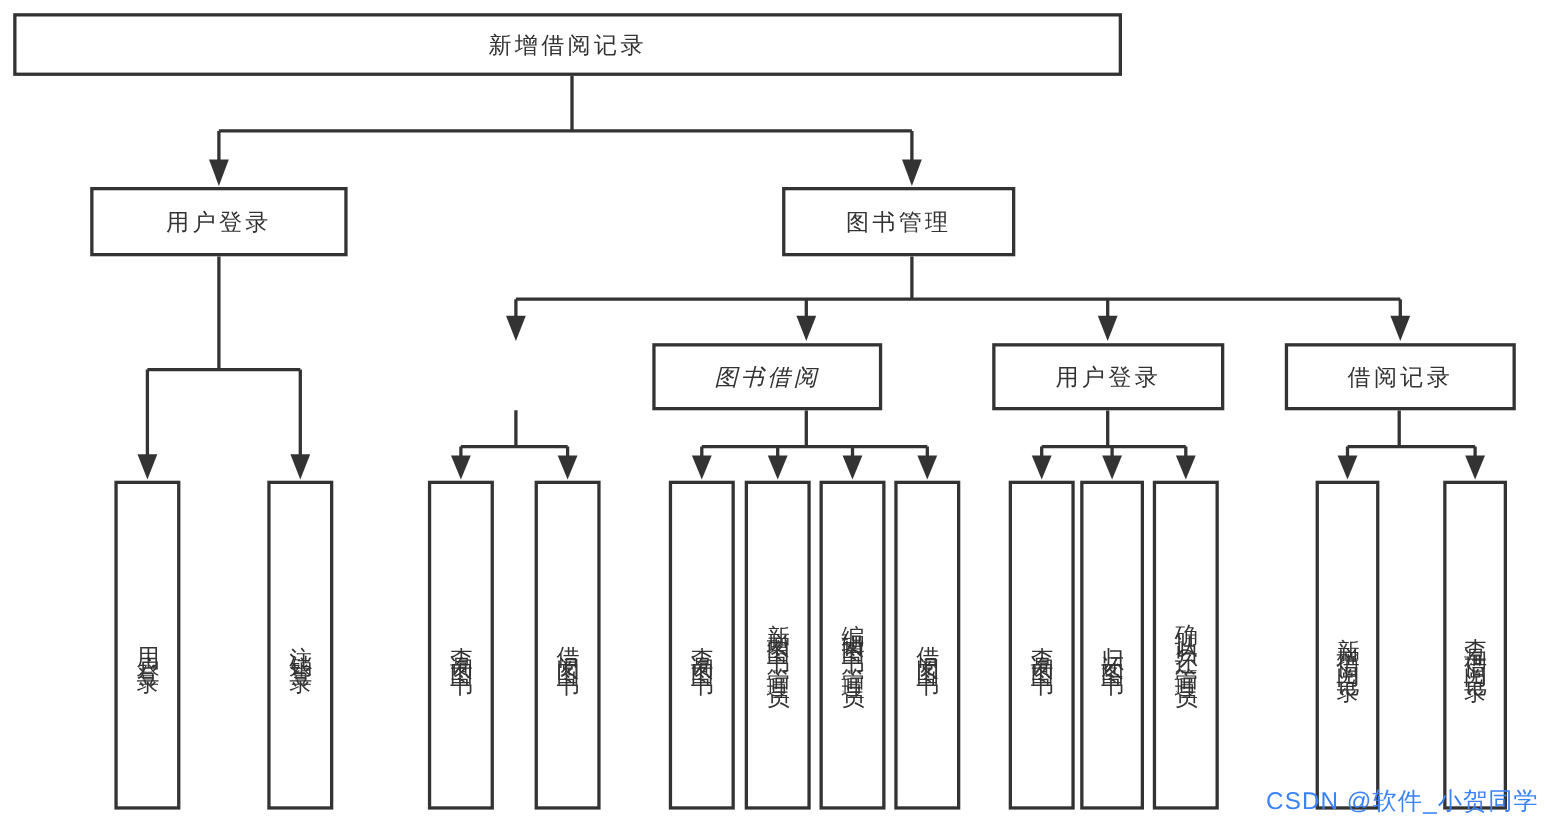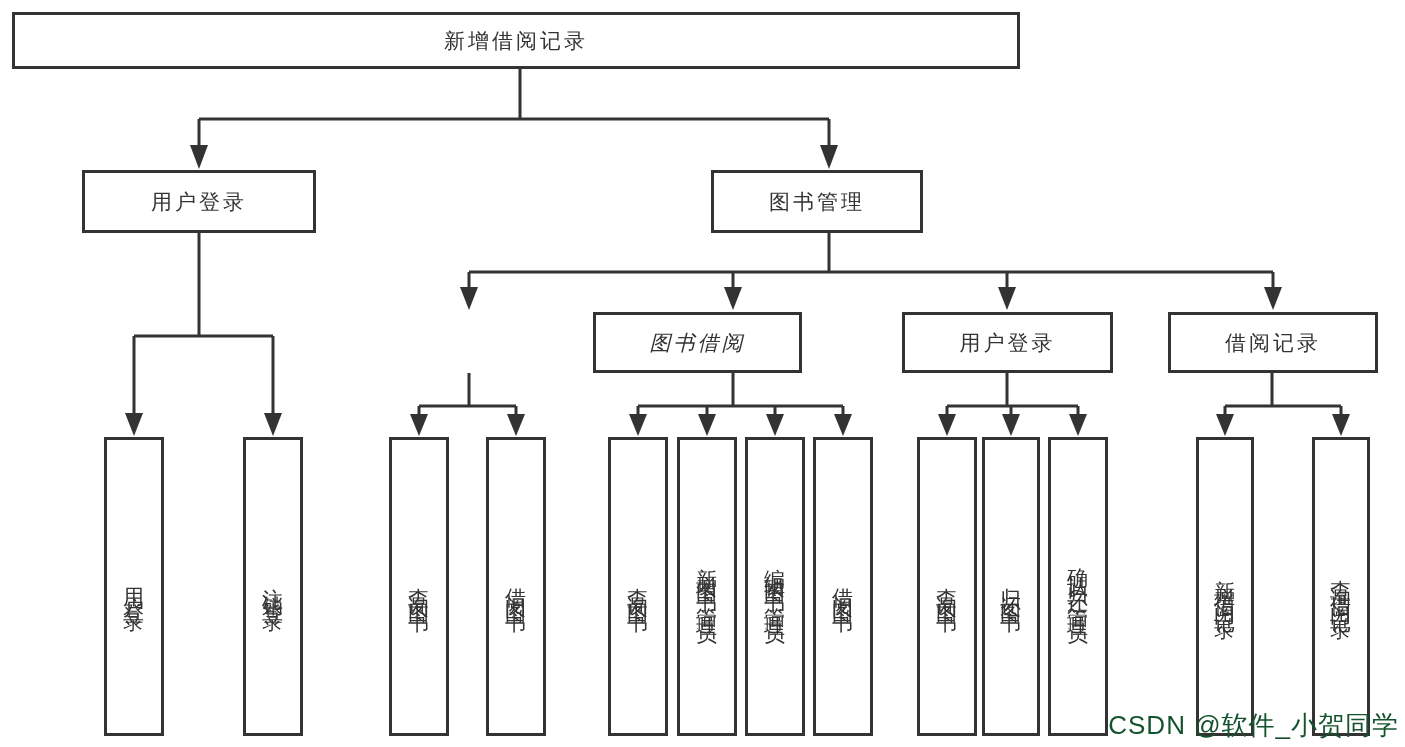--- a/index.html
+++ b/index.html
@@ -42,23 +42,23 @@
     writing-mode: vertical-rl;
     text-orientation: mixed;
     font-size: 21px;
     letter-spacing: 8px;
     line-height: 1;
   }
   .watermark {
     position: absolute;
     right: 6px;
     bottom: 4px;
-    font-size: 26px;
+    font-size: 22px;
     letter-spacing: 1px;
-    color: #14532d;
+    color: #3b82f6;
     white-space: nowrap;
   }
 </style>
 </head>
 <body>
 
 <div id="stage">
 
   <svg id="wires" viewBox="0 0 1405 747" xmlns="http://www.w3.org/2000/svg">
 

